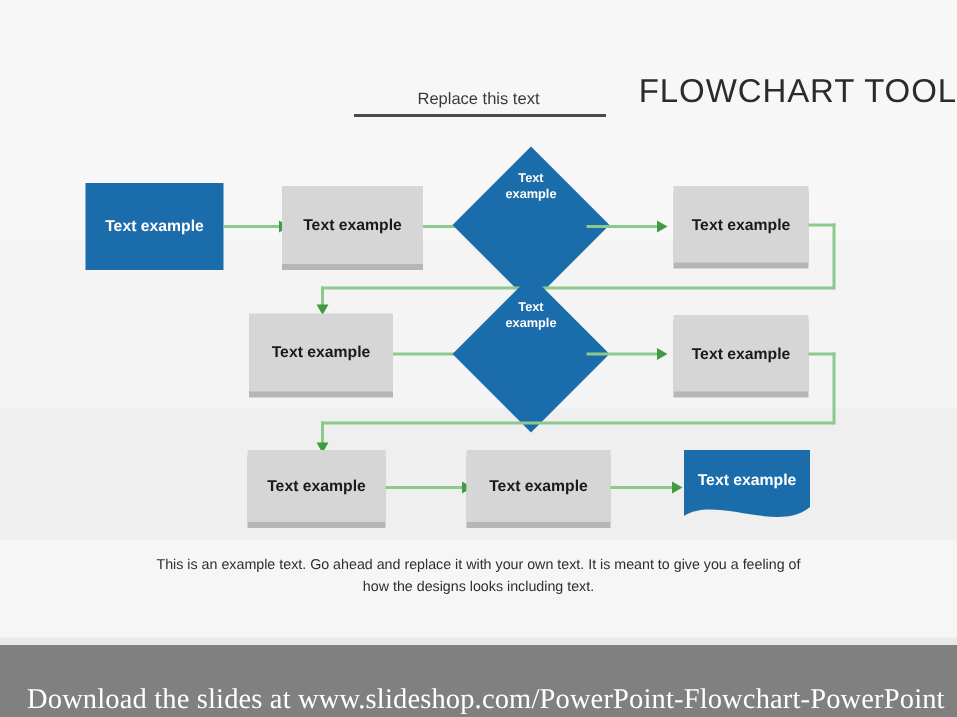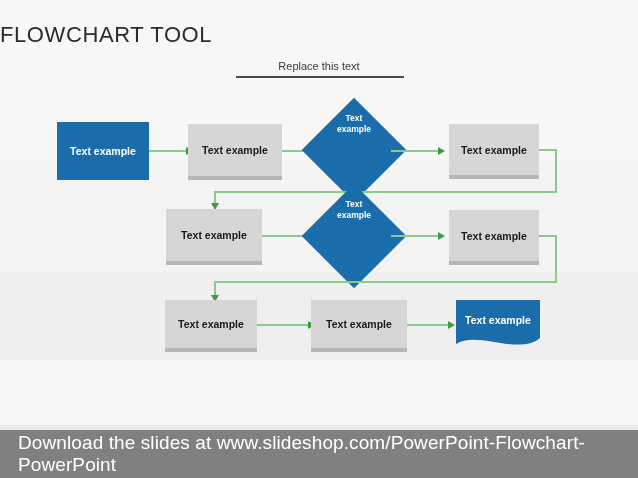--- a/index.html
+++ b/index.html
@@ -15,22 +15,22 @@
     background:
       linear-gradient(to bottom,
         #f7f7f7 0px, #f7f7f7 160px,
         #f4f4f4 160px, #f4f4f4 272px,
         #efefef 272px, #efefef 360px,
         #f6f6f6 360px, #f6f6f6 425px);
     overflow:hidden;
   }
   #header { position:absolute; left:0; top:0; width:638px; height:95px; }
   .title {
-    position:absolute; left:0; top:22px; width:638px;
-    text-align:left; font-size:22px; color:#2b2b2b;
+    position:absolute; left:0; top:48px; width:638px;
+    text-align:right; font-size:22px; color:#2b2b2b;
     letter-spacing:.6px; font-weight:400;
   }
   .subtitle {
     position:absolute; left:0; top:60px; width:638px;
     text-align:center; font-size:11px; color:#3a3a3a;
   }
   .divider {
     position:absolute; left:236px; top:76px; width:168px; height:2px;
     background:#4a4a4a;
   }
@@ -87,21 +87,21 @@
     border-right:4.5px solid transparent;
   }
 
   .caption {
     position:absolute; left:95px; top:370px; width:448px;
     text-align:center; font-size:9.5px; color:#2e2e2e; line-height:1.55;
   }
 
   #footer {
     position:absolute; left:0; top:430px; width:638px; height:48px;
-    background:#808080; display:flex; align-items:center;
+    background:#808080; display:flex; align-items:flex-end;font-family:Liberation Serif, serif;
   }
   #footer .ftext {
     padding-left:18px; color:#ffffff; font-size:19px; letter-spacing:.1px;
   }
   .topstrip {
     position:absolute; left:0; top:425px; width:638px; height:5px;
     background:#e9e9e9;
   }
 </style>
 </head>
@@ -192,19 +192,20 @@
 
   <div class="node doc" style="left:456px; top:300px; width:84px; height:50px;">
     <svg width="84" height="50" viewBox="0 0 84 50" preserveAspectRatio="none" style="position:absolute; left:0; top:0;">
       <path d="M0,0 L84,0 L84,38 C63,56 21,30 0,44 Z" fill="#1b6cab"></path>
     </svg>
     <div class="dlabel2">
       <span>Text example</span>
     </div>
   </div>
 
+  <div class="caption">This is an example text. Go ahead and replace it with your own text. It is meant to give you a feeling of how the designs looks including text.</div>
 
   <div class="topstrip"></div>
   <div id="footer">
     <div class="ftext">Download the slides at www.slideshop.com/PowerPoint-Flowchart-PowerPoint</div>
   </div>
 
 </div>
 
 </body></html>

